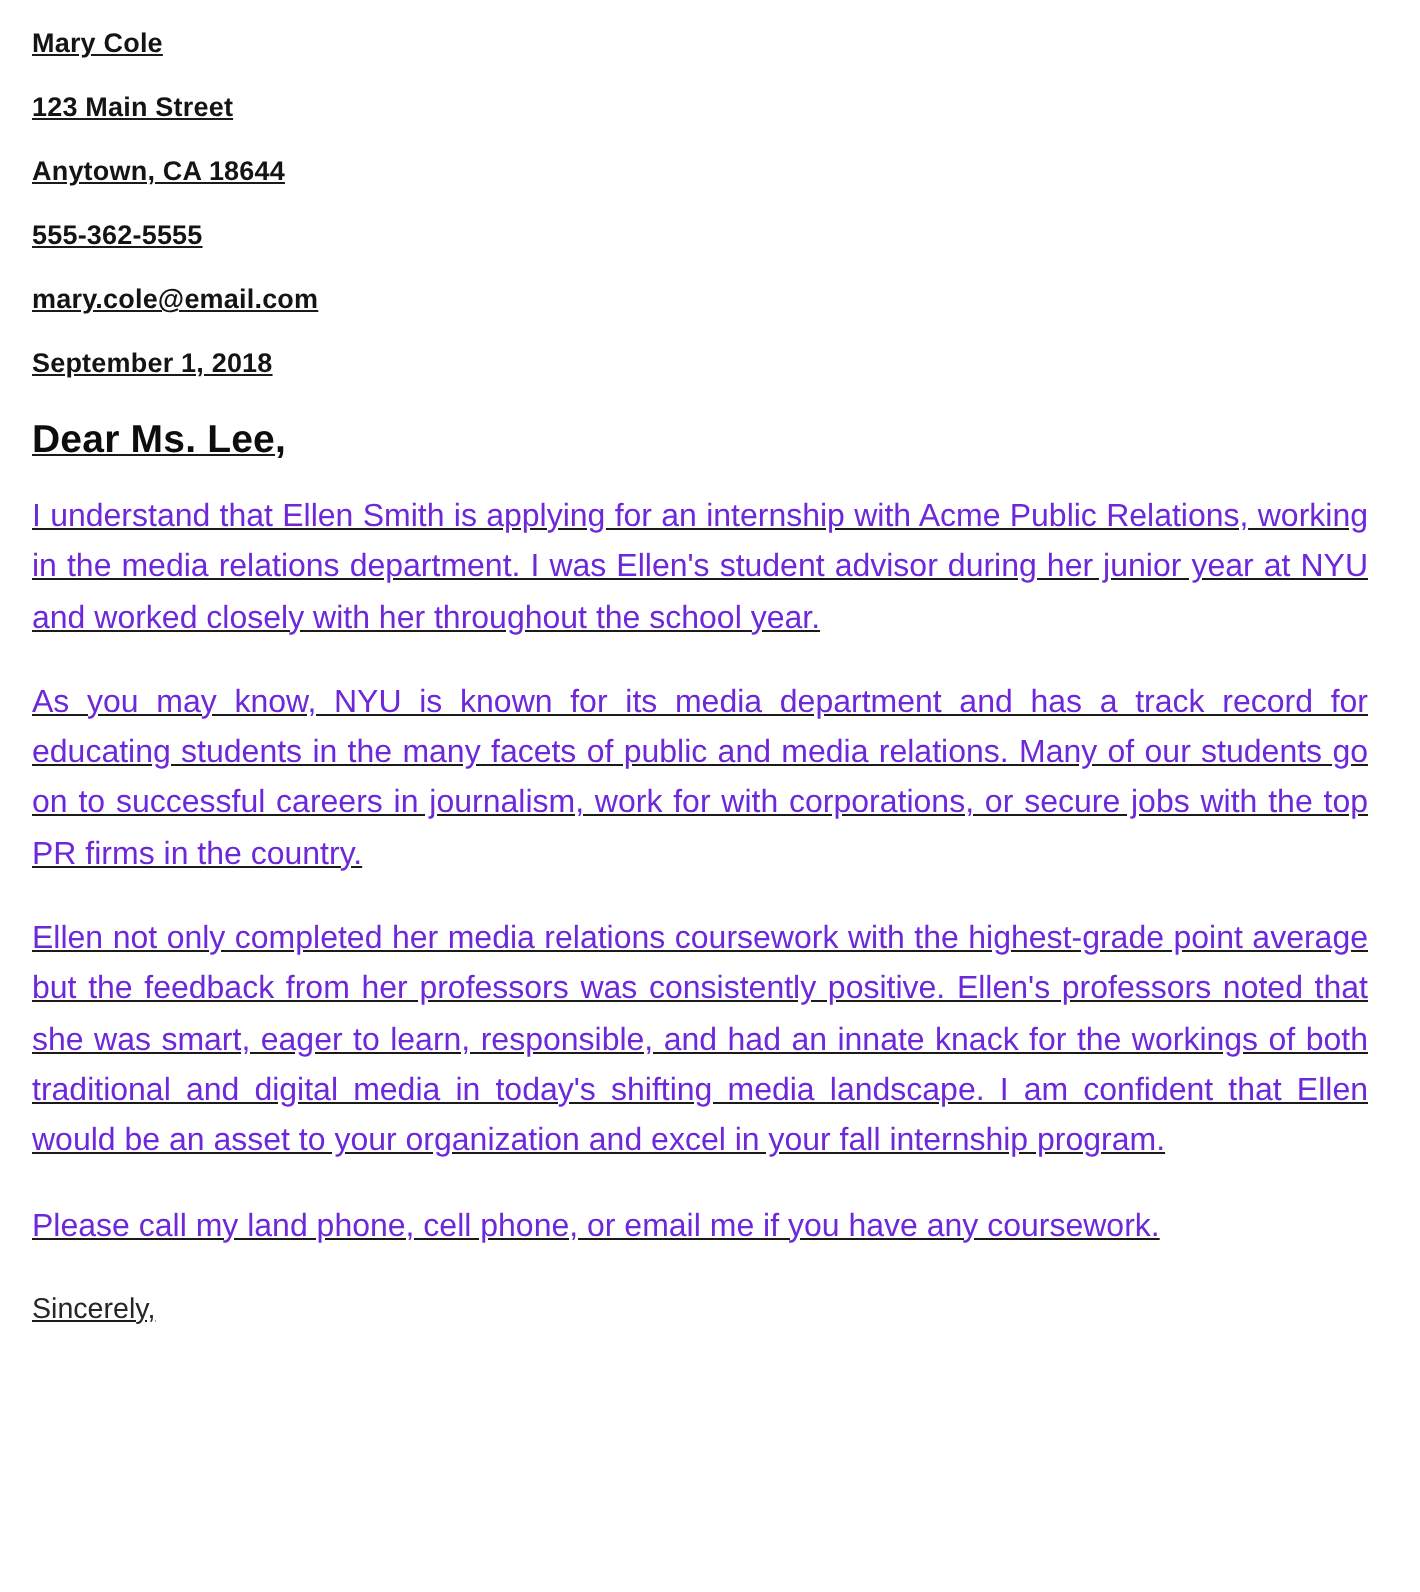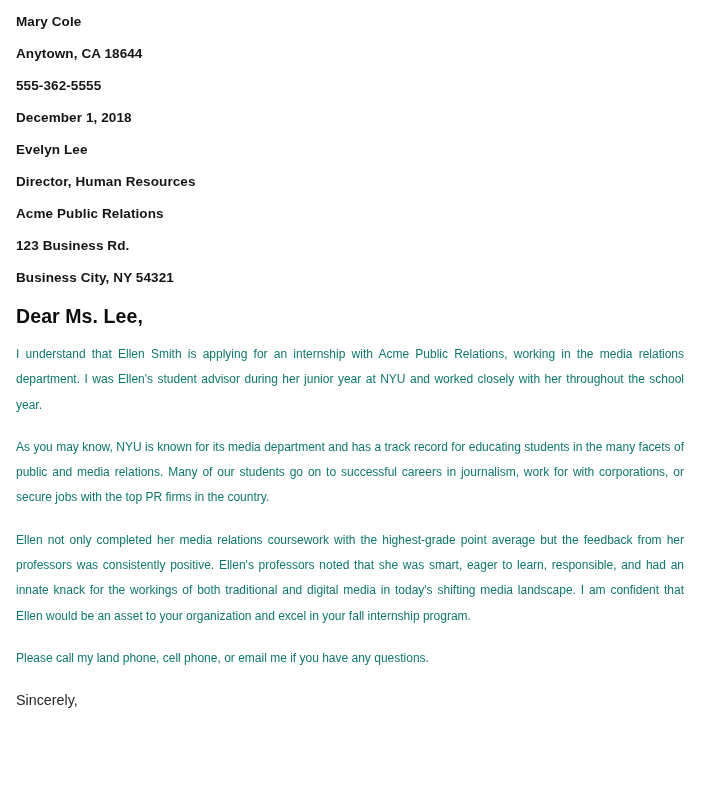--- a/index.html
+++ b/index.html
@@ -13,20 +13,21 @@
     font-family: "Liberation Sans", sans-serif;
     color: #1a1a1a;
     overflow: hidden;
   }
   .page {
     box-sizing: border-box;
     width: 710px;
     height: 796px;
     background: #ffffff;
     padding: 6px 26px 0 16px;
+    text-decoration: underline;
   }
   .sender-block,
   .recipient-block {
     margin: 0;
     padding: 0;
   }
   .addr-line {
     font-size: 13.5px;
     font-weight: bold;
     line-height: 32px;
@@ -36,25 +37,25 @@
   }
   .salutation {
     font-size: 19.5px;
     font-weight: bold;
     line-height: 36px;
     color: #0d0d0d;
     margin: 4px 0 8px 0;
     letter-spacing: 0.1px;
   }
   .body-para {
-    font-size: 12px;
+    font-size: 16px;
     line-height: 25.3px;
     text-align: justify;
     text-justify: inter-word;
-    color: #0f766e;
+    color: #6d28d9;
     margin: 0 0 17px 0;
     max-width: 668px;
   }
   .body-para.last-line {
     text-align: left;
   }
   .closing-line {
     font-size: 14.3px;
     line-height: 25.3px;
     color: #262626;
@@ -62,35 +63,30 @@
     text-align: left;
   }
 </style>
 </head>
 <body>
 
 <div class="page">
 
   <div class="sender-block">
     <div class="addr-line">Mary Cole</div>
+    <div class="addr-line">123 Main Street</div>
     <div class="addr-line">Anytown, CA 18644</div>
     <div class="addr-line">555-362-5555</div>
-    <div class="addr-line">December 1, 2018</div>
+    <div class="addr-line">mary.cole@email.com</div>
+    <div class="addr-line">September 1, 2018</div>
   </div>
 
-  <div class="recipient-block">
-    <div class="addr-line">Evelyn Lee</div>
-    <div class="addr-line">Director, Human Resources</div>
-    <div class="addr-line">Acme Public Relations</div>
-    <div class="addr-line">123 Business Rd.</div>
-    <div class="addr-line">Business City, NY 54321</div>
-  </div>
 
   <div class="salutation">Dear Ms. Lee,</div>
 
   <p class="body-para">I understand that Ellen Smith is applying for an internship with Acme Public Relations, working in the media relations department. I was Ellen's student advisor during her junior year at NYU and worked closely with her throughout the school year.</p>
   <p class="body-para">As you may know, NYU is known for its media department and has a track record for educating students in the many facets of public and media relations. Many of our students go on to successful careers in journalism, work for with corporations, or secure jobs with the top PR firms in the country.</p>
   <p class="body-para">Ellen not only completed her media relations coursework with the highest-grade point average but the feedback from her professors was consistently positive. Ellen's professors noted that she was smart, eager to learn, responsible, and had an innate knack for the workings of both traditional and digital media in today's shifting media landscape. I am confident that Ellen would be an asset to your organization and excel in your fall internship program.</p>
-  <p class="body-para last-line">Please call my land phone, cell phone, or email me if you have any questions.</p>
+  <p class="body-para last-line">Please call my land phone, cell phone, or email me if you have any coursework.</p>
 
   <p class="closing-line">Sincerely,</p>
 
 </div>
 
 </body></html>

